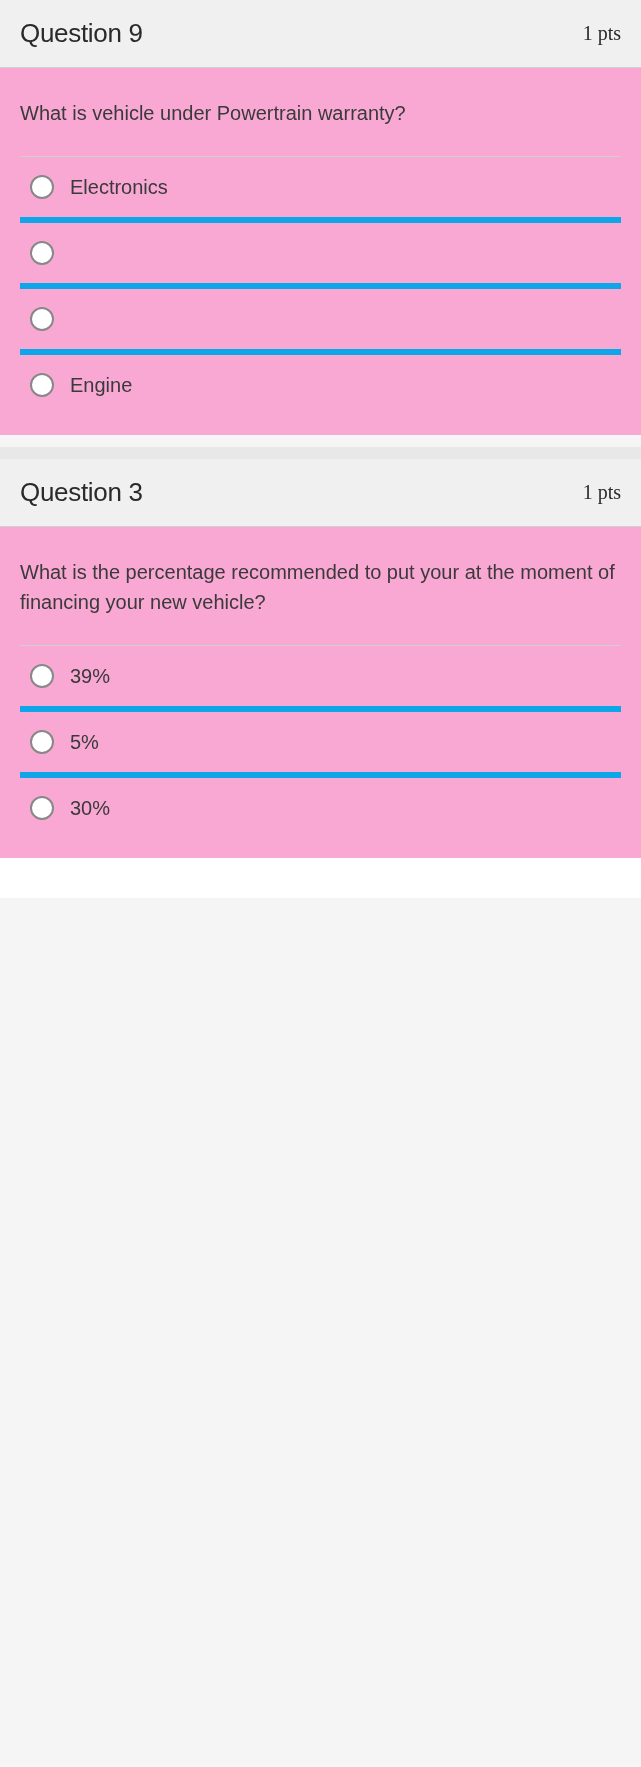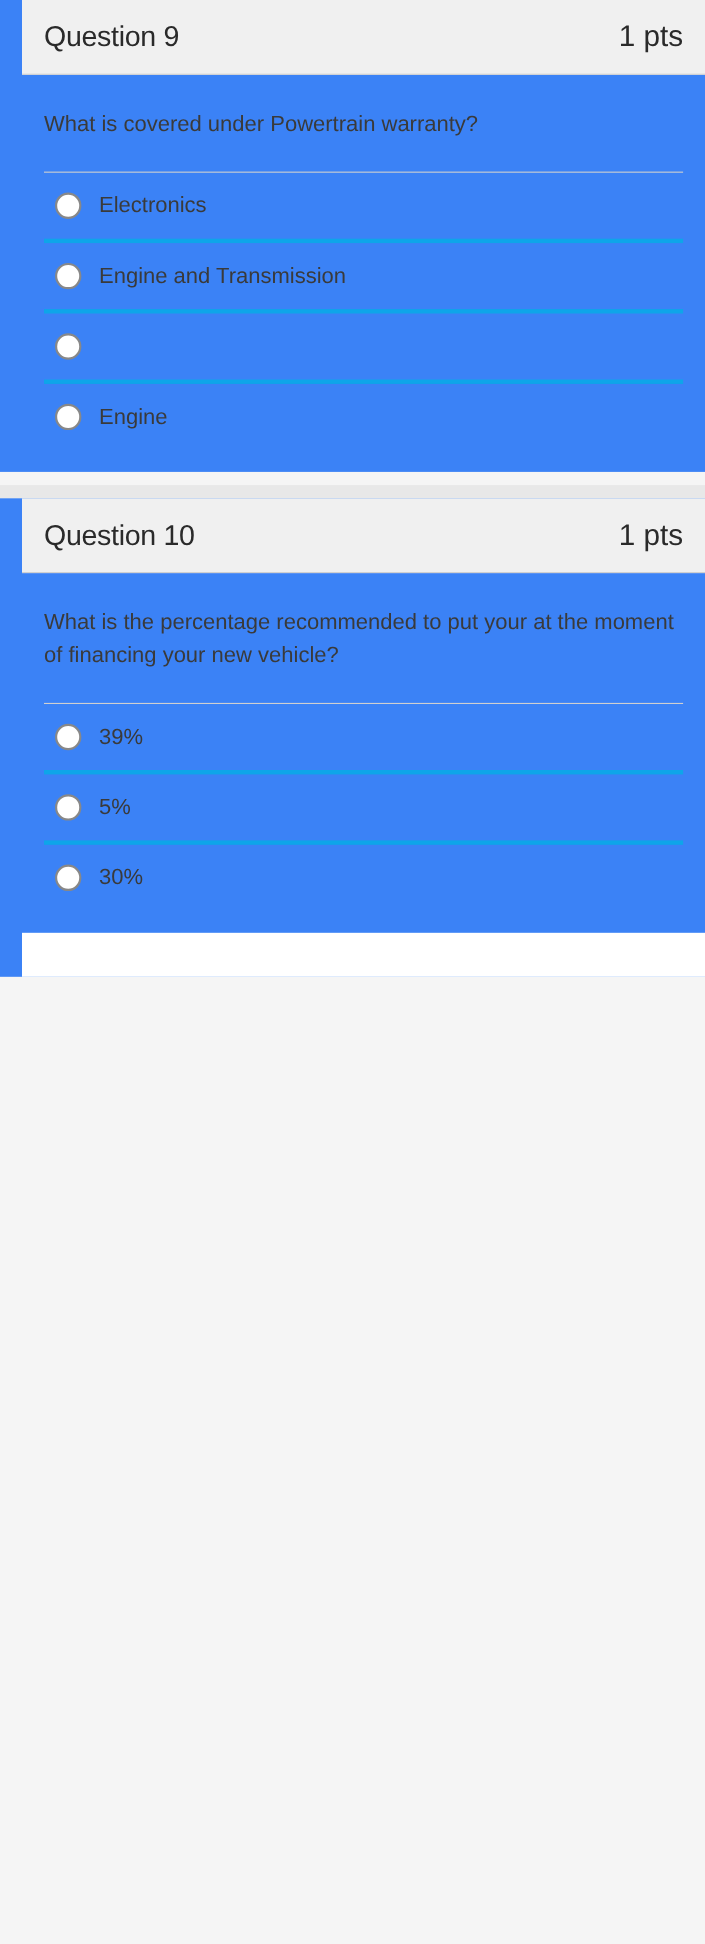--- a/index.html
+++ b/index.html
@@ -10,45 +10,45 @@
 
     body {
       font-family: -apple-system, BlinkMacSystemFont, 'Segoe UI', Arial, sans-serif;
       background-color: #f5f5f5;
       width: 641px;
       min-height: 1767px;
       color: #3a3a3a;
     }
 
     .question-block {
-      background-color: #3b82f6;
+      background-color: #f9a8d4;
       margin-bottom: 12px;
-      padding-left: 20px;
     }
 
     .question-header {
       background-color: #f0f0f0;
       padding: 18px 20px;
       display: flex;
       justify-content: space-between;
       align-items: center;
       border-bottom: 1px solid #d0d0d0;
     }
 
     .question-title {
       font-size: 26px;
       font-weight: 400;
       color: #2a2a2a;
       letter-spacing: -0.3px;
     }
 
     .question-pts {
-      font-size: 27px;
+      font-size: 20px;
       font-weight: 400;
       color: #2a2a2a;
+      font-family: Liberation Serif, serif;
     }
 
     .question-body {
       padding: 30px 20px 20px 20px;
     }
 
     .question-text {
       font-size: 20px;
       font-weight: 400;
       color: #3a3a3a;
@@ -57,21 +57,21 @@
     }
 
     .options-container {
       border-top: 1px solid #d0d0d0;
     }
 
     .option-item {
       display: flex;
       align-items: center;
       padding: 18px 10px;
-      border-bottom: 4px solid #0ea5e9;
+      border-bottom: 6px solid #0ea5e9;
       cursor: pointer;
       gap: 16px;
     }
 
     .option-item:last-child {
       border-bottom: none;
       align-items: flex-end;
     }
 
     .radio-circle {
@@ -102,51 +102,50 @@
   </style>
 </head>
 <body>
 
 <div class="question-block">
   <div class="question-header">
     <span class="question-title">Question 9</span>
     <span class="question-pts">1 pts</span>
   </div>
   <div class="question-body">
-    <p class="question-text">What is covered under Powertrain warranty?</p>
+    <p class="question-text">What is vehicle under Powertrain warranty?</p>
     <div class="options-container">
 
       <div class="option-item">
         <span class="radio-circle"></span>
         <span class="option-label">Electronics</span>
       </div>
 
       <div class="option-item">
         <span class="radio-circle"></span>
-        <span class="option-label">Engine and Transmission</span>
       </div>
 
       <div class="option-item">
         <span class="radio-circle"></span>
       </div>
 
       <div class="option-item">
         <span class="radio-circle"></span>
         <span class="option-label">Engine</span>
       </div>
 
     </div>
   </div>
 </div>
 
 <div class="section-divider"></div>
 
 <div class="question-block">
   <div class="question-header">
-    <span class="question-title">Question 10</span>
+    <span class="question-title">Question 3</span>
     <span class="question-pts">1  pts</span>
   </div>
   <div class="question-body">
     <p class="question-text">What is the percentage recommended to put your at the moment of financing your new vehicle?</p>
     <div class="options-container">
 
       <div class="option-item">
         <span class="radio-circle"></span>
         <span class="option-label">39%</span>
       </div>

